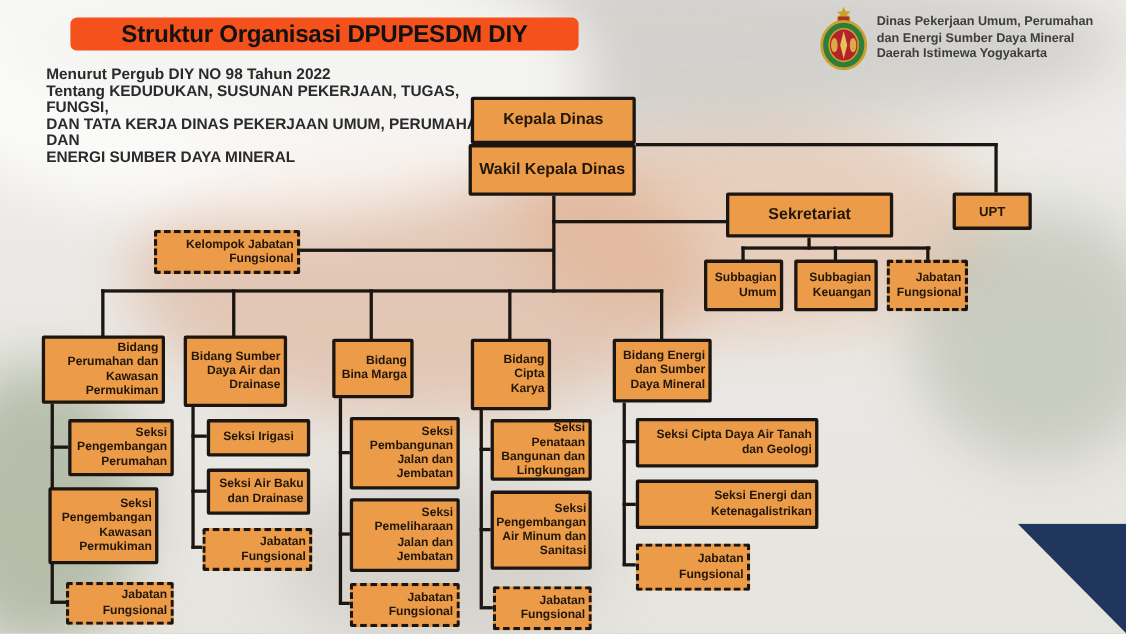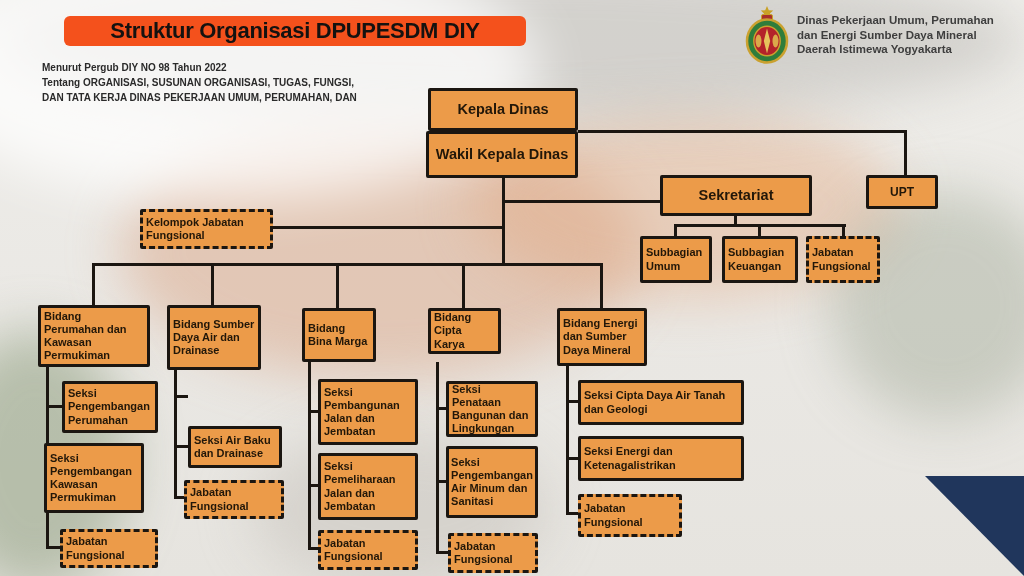--- a/index.html
+++ b/index.html
@@ -17,29 +17,29 @@
   .b5{left:0;top:-40px;width:1024px;height:160px;background:rgba(178,176,170,.45);}
   .b6{left:-80px;top:-60px;width:620px;height:260px;background:rgba(255,255,255,.75);}
   .b7{left:250px;top:430px;width:300px;height:160px;background:rgba(190,186,178,.40);}
 
   .titlebar{
     position:absolute;left:40px;top:16px;width:462px;height:30px;
     border-radius:6px;display:flex;align-items:center;justify-content:center;
     font-size:22px;font-weight:bold;letter-spacing:-.3px;color:#141210;margin-left:24px;
   }
   .subtitle{position:absolute;left:42px;top:60px;width:420px;
-    font-size:10px;font-weight:bold;color:#2a2a2a;line-height:15px;}
+    font-size:14px;font-weight:bold;color:#2a2a2a;line-height:15px;}
   .agency{position:absolute;left:797px;top:13px;width:220px;
     font-size:11.5px;font-weight:bold;color:#3e3e3e;line-height:14.5px;}
   .logo{position:absolute;left:744px;top:6px;width:46px;height:58px;}
 
   .box{
     position:absolute;box-sizing:border-box;
     border:3px solid #1b1611;border-radius:2px;
-    display:flex;align-items:center;justify-content:center;text-align:left;
+    display:flex;align-items:center;justify-content:center;text-align:right;
     font-weight:bold;color:#221709;font-size:11px;line-height:1.2;padding:14px 3px;
   }
   .dashed{border-style:dashed;}
   .big{font-size:14.5px;}
   .ln{position:absolute;background:#1b1611;}
 
   .tri{
     position:absolute;left:925px;top:476px;width:99px;height:100px;
     clip-path:polygon(0 0,100% 0,100% 100%);
   }
@@ -55,22 +55,23 @@
       <div class="blob b5"></div>
     <div class="blob b3"></div>
       <div class="blob b4"></div>
       <div class="blob b6"></div>
     <div class="blob b7"></div>
   </div>
 
   <div class="titlebar" style="background:#F4511C">Struktur Organisasi DPUPESDM DIY</div>
   <div class="subtitle">
     <div>Menurut Pergub DIY NO 98 Tahun 2022</div>
-    <div>Tentang ORGANISASI, SUSUNAN ORGANISASI, TUGAS, FUNGSI,</div>
+    <div>Tentang KEDUDUKAN, SUSUNAN PEKERJAAN, TUGAS, FUNGSI,</div>
     <div>DAN TATA KERJA DINAS PEKERJAAN UMUM, PERUMAHAN, DAN</div>
+    <div>ENERGI SUMBER DAYA MINERAL</div>
   </div>
 
   <div class="logo">
     <svg width="46" height="58" viewBox="0 0 46 58">
       <polygon points="23,0 24.8,4.2 29.2,4.6 26,7.4 27.1,11.6 23,9.3 18.9,11.6 20,7.4 16.8,4.6 21.2,4.2" fill="#c9a227"></polygon>
       <rect x="17.5" y="8.5" width="11" height="7" rx="1.5" fill="#a8302a" stroke="#c9a227" stroke-width="1"></rect>
       <ellipse cx="23" cy="35" rx="20" ry="21.5" fill="#2f7d3b" stroke="#caa12f" stroke-width="2.5"></ellipse>
       <ellipse cx="23" cy="35" rx="13.2" ry="14.8" fill="#b4232a" stroke="#e2c express06c" stroke-width="0"></ellipse>
       <ellipse cx="23" cy="35" rx="13.2" ry="14.8" fill="#b4232a" stroke="#caa12f" stroke-width="1.4"></ellipse>
       <polygon points="23,22.5 26.2,35 23,47.5 19.8,35" fill="#e6c35c"></polygon>
@@ -132,27 +133,28 @@
   <div class="box" style="left:866px;top:175px;width:72px;height:33px;background:#EC9B49;font-size:12px">UPT</div>
   <div class="box dashed" style="left:140px;top:209px;width:133px;height:40px;background:#EC9B49">Kelompok Jabatan Fungsional</div>
 
   <div class="box" style="left:640px;top:236px;width:72px;height:47px;background:#EC9B49">Subbagian Umum</div>
   <div class="box" style="left:722px;top:236px;width:76px;height:47px;background:#EC9B49">Subbagian Keuangan</div>
   <div class="box dashed" style="left:806px;top:236px;width:74px;height:47px;background:#EC9B49">Jabatan Fungsional</div>
 
   <div class="box" style="left:167px;top:305px;width:94px;height:65px;background:#EC9B49">Bidang Sumber Daya Air dan Drainase</div>
   <div class="box" style="left:38px;top:305px;width:112px;height:62px;background:#EC9B49">Bidang Perumahan dan Kawasan Permukiman</div>
   <div class="box" style="left:302px;top:308px;width:74px;height:54px;background:#EC9B49">Bidang Bina Marga</div>
-  <div class="box" style="left:428px;top:308px;width:73px;height:46px;background:#EC9B49">Bidang Cipta Karya</div>
+  <div class="box" style="left:428px;top:308px;width:73px;height:65px;background:#EC9B49">Bidang Cipta Karya</div>
   <div class="box" style="left:557px;top:308px;width:90px;height:58px;background:#EC9B49">Bidang Energi dan Sumber Daya Mineral</div>
 
   <div class="box" style="left:62px;top:381px;width:96px;height:52px;background:#EC9B49">Seksi Pengembangan Perumahan</div>
   <div class="box" style="left:44px;top:443px;width:100px;height:70px;background:#EC9B49">Seksi Pengembangan Kawasan Permukiman</div>
   <div class="box dashed" style="left:60px;top:529px;width:98px;height:39px;background:#EC9B49">Jabatan Fungsional</div>
 
+  <div class="box" style="left:188px;top:381px;width:94px;height:32px;background:#EC9B49">Seksi Irigasi</div>
   <div class="box" style="left:188px;top:426px;width:94px;height:42px;background:#EC9B49">Seksi Air Baku dan Drainase</div>
   <div class="box dashed" style="left:184px;top:480px;width:100px;height:39px;background:#EC9B49">Jabatan Fungsional</div>
 
   <div class="box" style="left:318px;top:379px;width:100px;height:66px;background:#EC9B49">Seksi Pembangunan Jalan dan Jembatan</div>
   <div class="box" style="left:318px;top:453px;width:100px;height:67px;background:#EC9B49">Seksi Pemeliharaan Jalan dan Jembatan</div>
   <div class="box dashed" style="left:318px;top:530px;width:100px;height:40px;background:#EC9B49">Jabatan Fungsional</div>
 
   <div class="box" style="left:446px;top:381px;width:92px;height:56px;background:#EC9B49">Seksi Penataan Bangunan dan Lingkungan</div>
   <div class="box" style="left:446px;top:446px;width:92px;height:72px;background:#EC9B49">Seksi Pengembangan Air Minum dan Sanitasi</div>
   <div class="box dashed" style="left:448px;top:533px;width:90px;height:40px;background:#EC9B49">Jabatan Fungsional</div>

